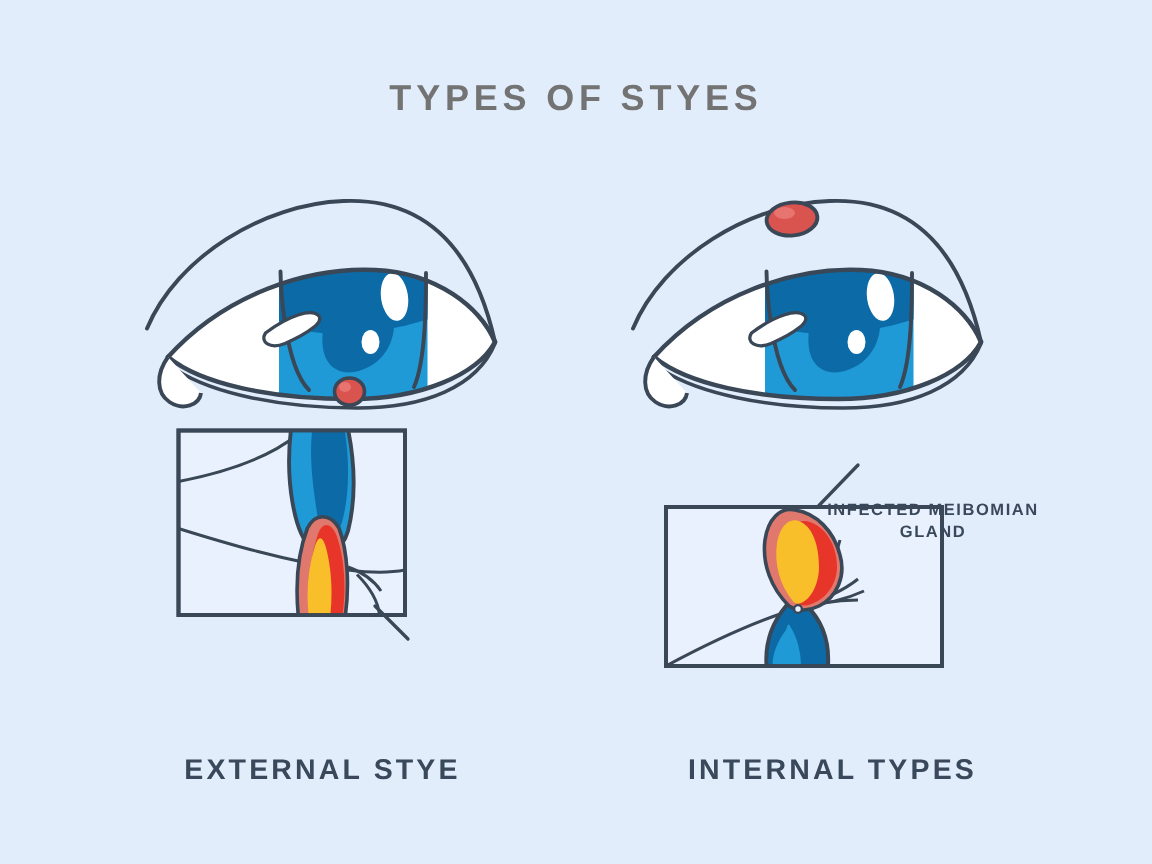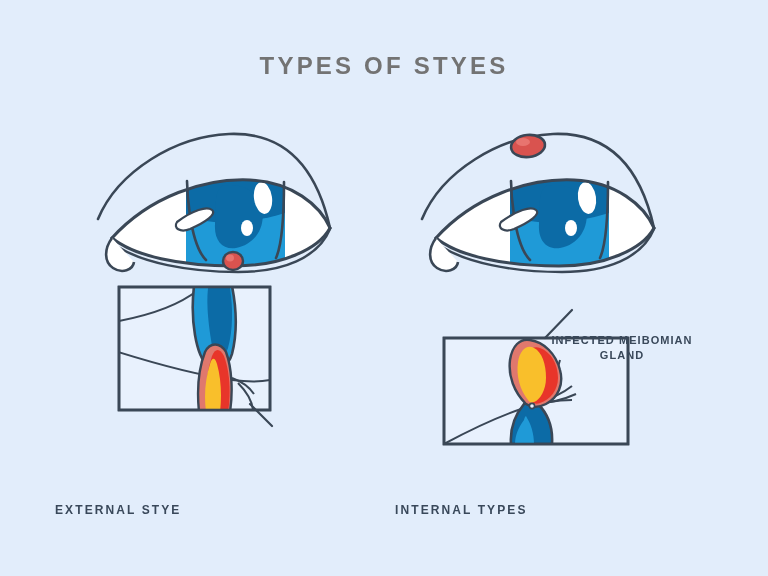--- a/index.html
+++ b/index.html
@@ -33,24 +33,25 @@
     width: 768px;
     text-align: center;
     font-size: 24px;
     font-weight: bold;
     letter-spacing: 3.2px;
     color: #737373;
   }
   .caption-text {
     position: absolute;
     top: 503px;
-    font-size: 12px;
+    font-size: 19px;
     font-weight: bold;
     letter-spacing: 2.1px;
     color: #39485a;
+    text-align: center;
   }
   #caption-external { left: 55px; width: 320px; }
   #caption-internal { left: 395px; width: 320px; }
   .annot-text {
     position: absolute;
     font-size: 11px;
     font-weight: bold;
     letter-spacing: 1.05px;
     line-height: 15px;
     color: #39485a;

